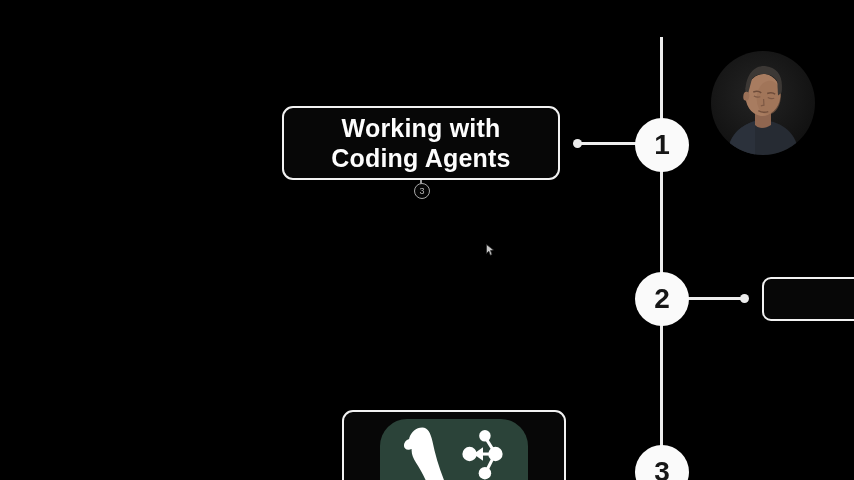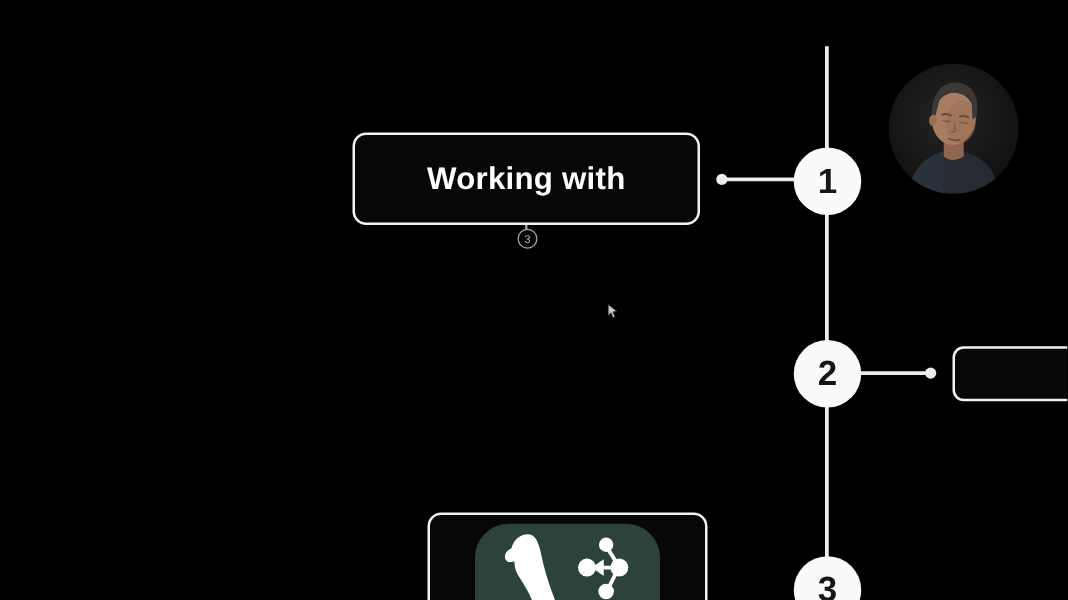--- a/index.html
+++ b/index.html
@@ -60,20 +60,21 @@
   <div class="vline"></div>
 
   <div class="hline" style="left:578px;top:142px;width:60px;"></div>
   <div class="dot" style="left:573px;top:139px;"></div>
 
   <div class="hline" style="left:688px;top:297px;width:54px;"></div>
   <div class="dot" style="left:740px;top:294px;"></div>
 
   <div class="card" id="topic-card">
     <div class="tline">Working with</div>
+    <div class="tline">Coding Agents</div>
   </div>
   <div class="badge-stem"></div>
   <div id="collapse-badge">
     <span>3</span>
   </div>
 
   <div class="node" style="left:635px;top:118px;">
     <span>1</span>
   </div>
   <div class="node" style="left:635px;top:272px;">

